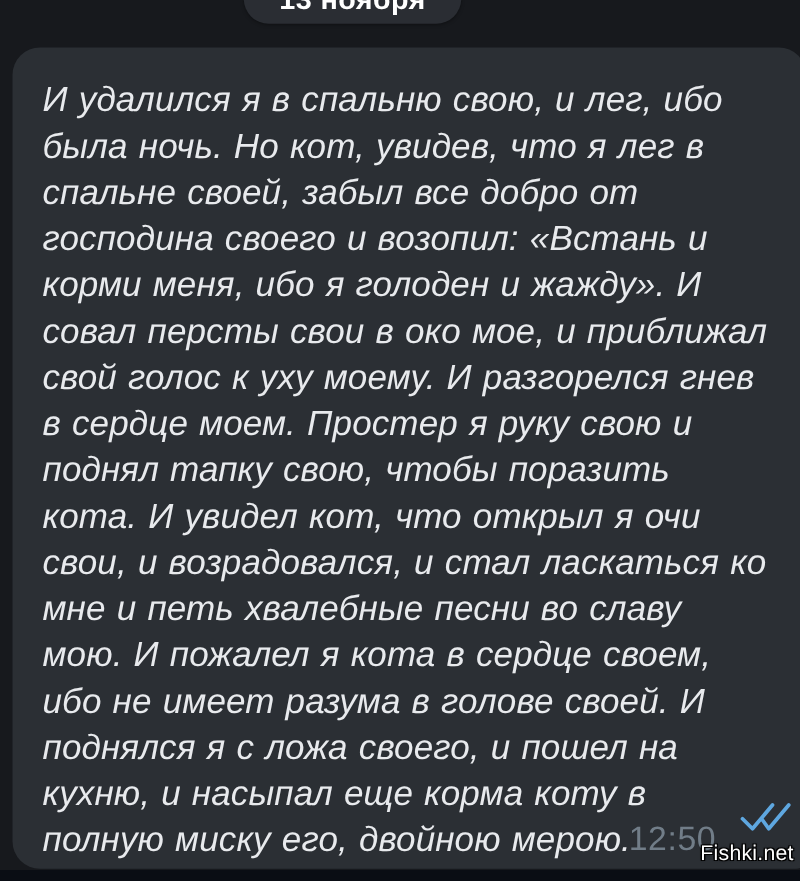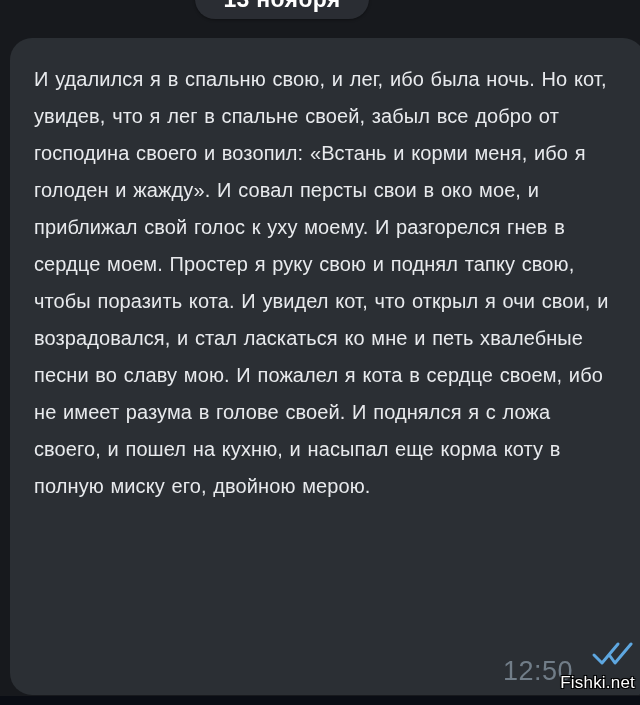--- a/index.html
+++ b/index.html
@@ -40,24 +40,25 @@
     right: -5px;
     top: 38px;
     bottom: 10px;
     background: #2b2f34;
     border-radius: 22px 22px 8px 22px;
     box-sizing: border-box;
     padding: 23px 28px 44px 24px;
   }
   .msg-text {
     color: #e8eaed;
-    font-size: 20px;
+    font-size: 28px;
     line-height: 37px;
     letter-spacing: 0.1px;
     word-spacing: 1px;
+    font-style: italic;
   }
   .meta {
     position: absolute;
     right: 12px;
     bottom: 8px;
     display: flex;
     align-items: center;
     gap: 18px;
   }
   .time {

